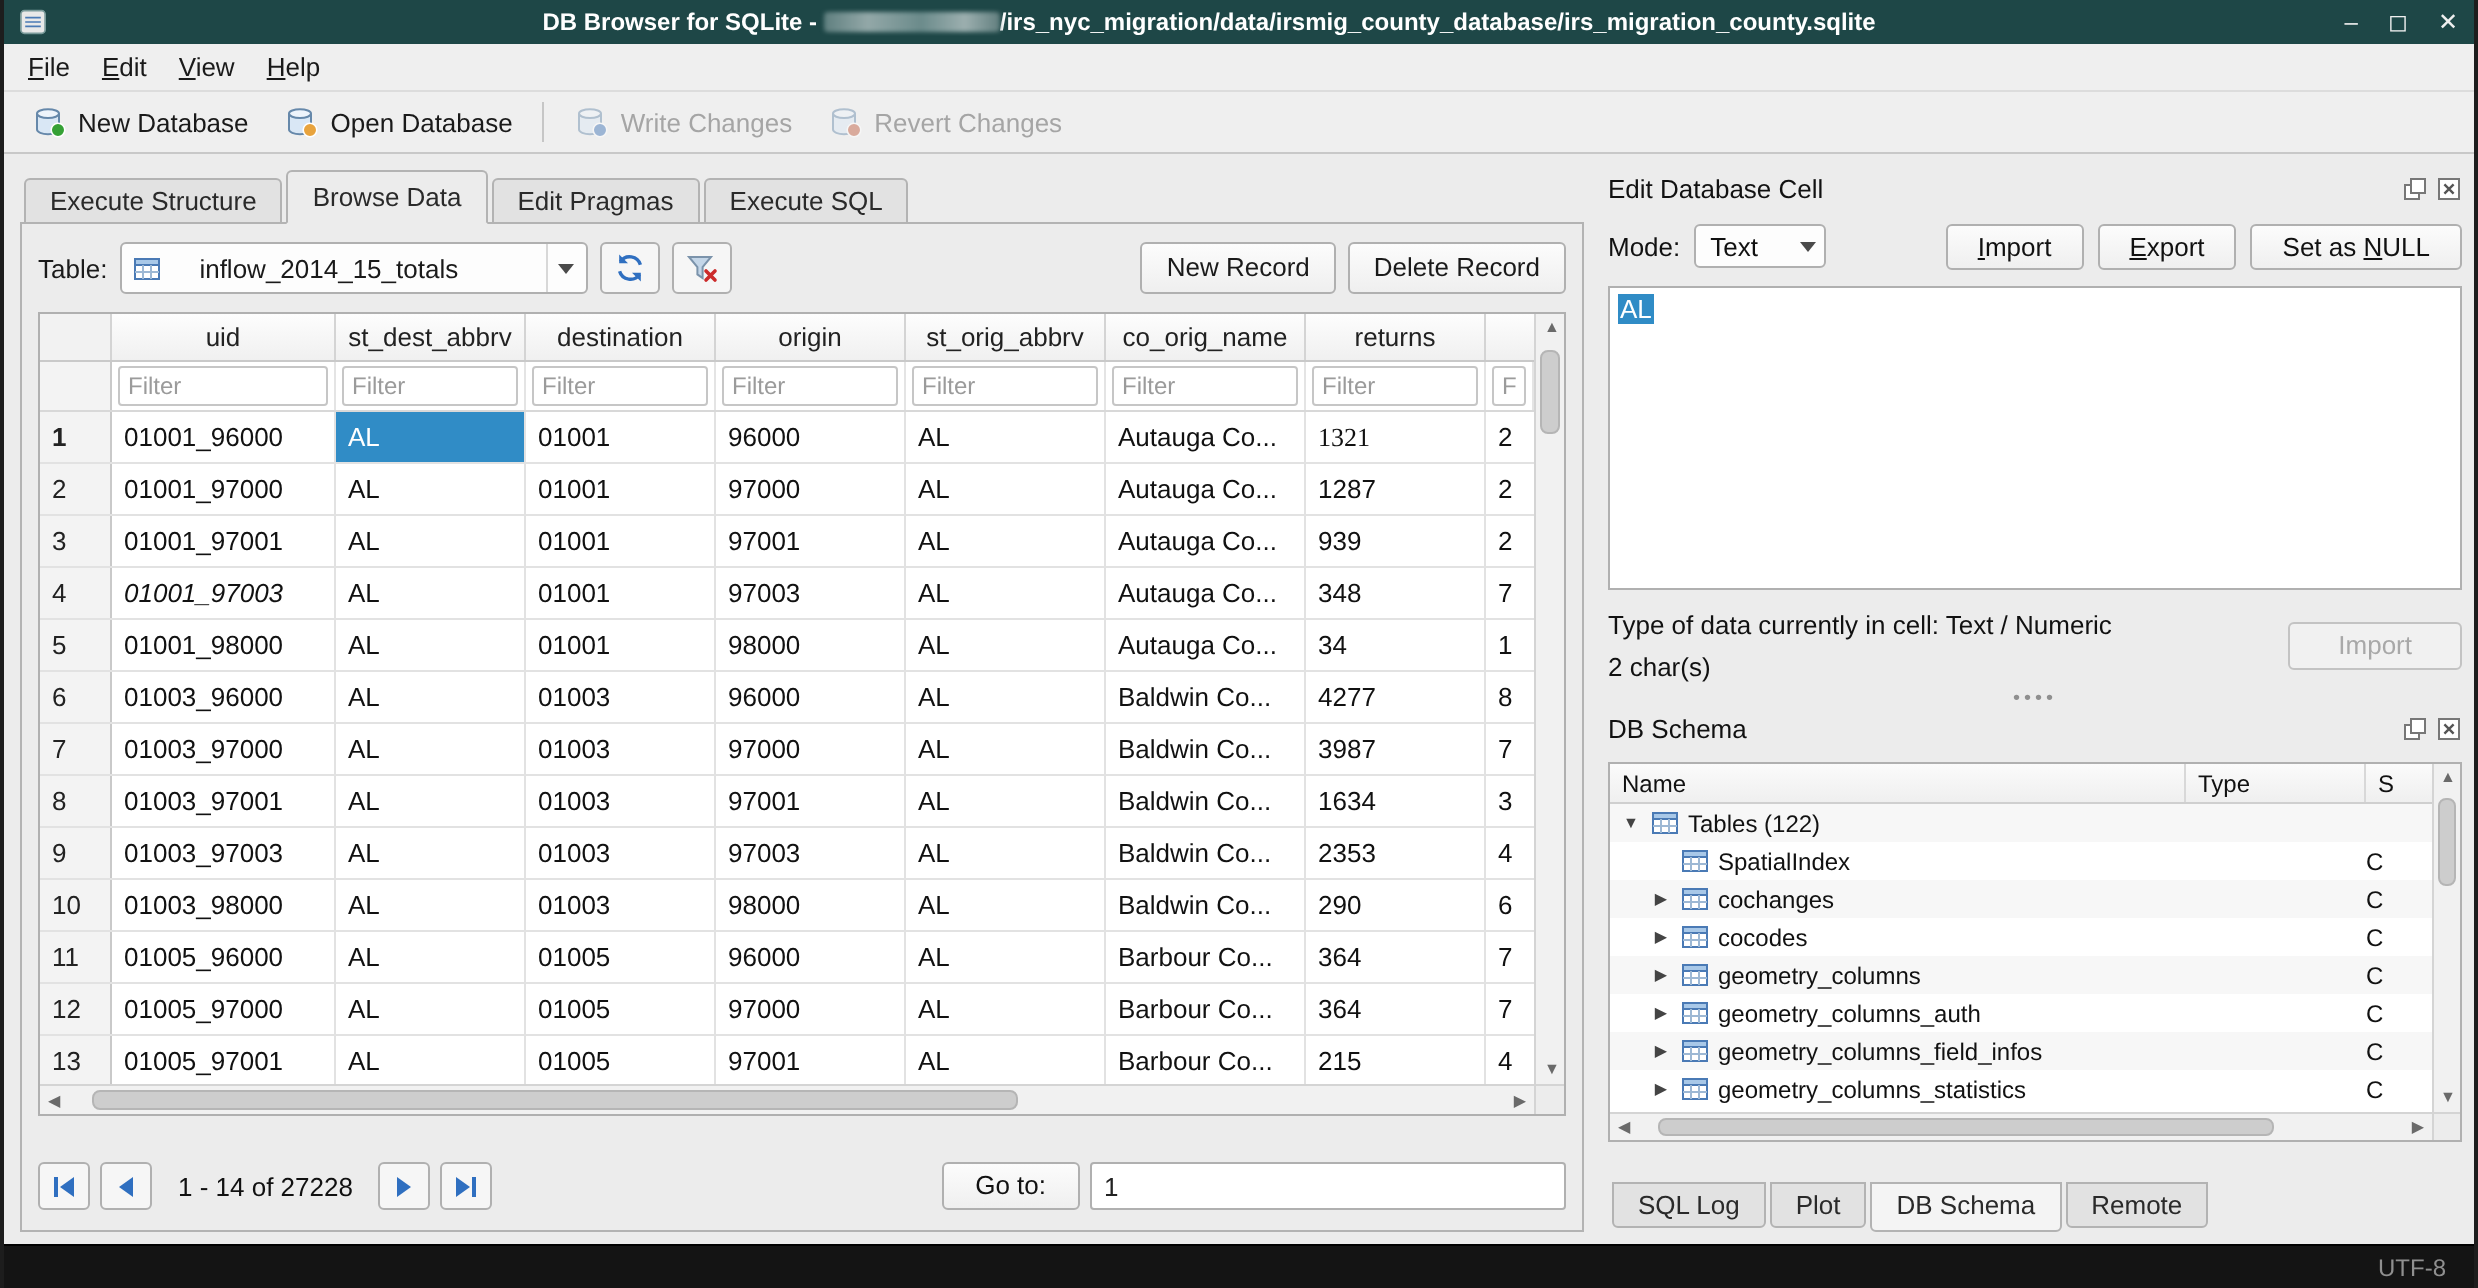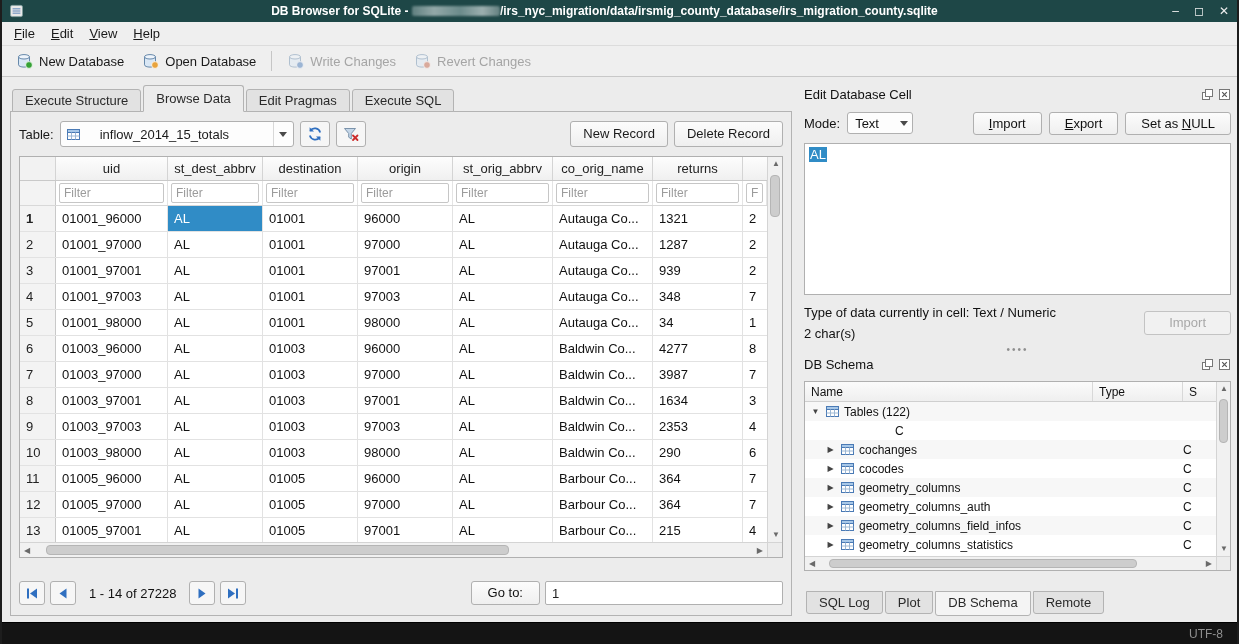--- a/index.html
+++ b/index.html
@@ -281,21 +281,21 @@
               </div>
             <div>
                 <div class="grid-row">
                   <div class="cell rownum current" style="width: 36px;">1</div>
                   <div class="cell" style="width: 112px;">01001_96000</div>
                   <div class="cell selected" style="width: 95px;">AL</div>
                   <div class="cell" style="width: 95px;">01001</div>
                   <div class="cell" style="width: 95px;">96000</div>
                   <div class="cell" style="width: 100px;">AL</div>
                   <div class="cell" style="width: 100px;">Autauga Co...</div>
-                  <div class="cell" style="width: 90px;">1321</div>
+                  <div class="cell" style="width: 90px; font-family: Liberation Serif, serif;">1321</div>
                   <div class="cell" style="flex: 1 1 0%; border-right: none;">2</div>
                 </div>
                 <div class="grid-row">
                   <div class="cell rownum" style="width: 36px;">2</div>
                   <div class="cell" style="width: 112px;">01001_97000</div>
                   <div class="cell" style="width: 95px;">AL</div>
                   <div class="cell" style="width: 95px;">01001</div>
                   <div class="cell" style="width: 95px;">97000</div>
                   <div class="cell" style="width: 100px;">AL</div>
                   <div class="cell" style="width: 100px;">Autauga Co...</div>
@@ -308,21 +308,21 @@
                   <div class="cell" style="width: 95px;">AL</div>
                   <div class="cell" style="width: 95px;">01001</div>
                   <div class="cell" style="width: 95px;">97001</div>
                   <div class="cell" style="width: 100px;">AL</div>
                   <div class="cell" style="width: 100px;">Autauga Co...</div>
                   <div class="cell" style="width: 90px;">939</div>
                   <div class="cell" style="flex: 1 1 0%; border-right: none;">2</div>
                 </div>
                 <div class="grid-row">
                   <div class="cell rownum" style="width: 36px;">4</div>
-                  <div class="cell" style="width: 112px;">01001_97003</div>
+                  <div class="cell" style="width: 112px; font-style: italic;">01001_97003</div>
                   <div class="cell" style="width: 95px;">AL</div>
                   <div class="cell" style="width: 95px;">01001</div>
                   <div class="cell" style="width: 95px;">97003</div>
                   <div class="cell" style="width: 100px;">AL</div>
                   <div class="cell" style="width: 100px;">Autauga Co...</div>
                   <div class="cell" style="width: 90px;">348</div>
                   <div class="cell" style="flex: 1 1 0%; border-right: none;">7</div>
                 </div>
                 <div class="grid-row">
                   <div class="cell rownum" style="width: 36px;">5</div>
@@ -562,20 +562,33 @@
                       <line x1="8.5" y1="3.5" x2="8.5" y2="10.5" stroke="#9db8d4"></line>
                       <line x1="0.5" y1="7" x2="12.5" y2="7" stroke="#9db8d4"></line>
                     </svg>
                   </span>
                   <span class="tree-label">Tables (122)</span>
                 </div>
                 <div class="tr-type"></div>
                 <div class="tr-schema"></div>
               </div>
               <div class="tree-row">
+                <div class="tr-name" style="padding-left: 20px;">
+                  <span class="tree-arrow"></span>
+                  <span class="tree-ic">
+                    <svg width="13" height="11" viewBox="0 0 13 11">
+                      <rect x="0.5" y="0.5" width="12" height="10" fill="#fff" stroke="#4a7ab5"></rect>
+                      <rect x="0.5" y="0.5" width="12" height="3" fill="#a8c8e8" stroke="#4a7ab5"></rect>
+                      <line x1="4.5" y1="3.5" x2="4.5" y2="10.5" stroke="#9db8d4"></line>
+                      <line x1="8.5" y1="3.5" x2="8.5" y2="10.5" stroke="#9db8d4"></line>
+                      <line x1="0.5" y1="7" x2="12.5" y2="7" stroke="#9db8d4"></line>
+                    </svg>
+                  </span>
+                  <span class="tree-label">SpatialIndex</span>
+                </div>
                 <div class="tr-type"></div>
                 <div class="tr-schema">C</div>
               </div>
               <div class="tree-row">
                 <div class="tr-name" style="padding-left: 20px;">
                   <span class="tree-arrow">▶</span>
                   <span class="tree-ic">
                     <svg width="13" height="11" viewBox="0 0 13 11">
                       <rect x="0.5" y="0.5" width="12" height="10" fill="#fff" stroke="#4a7ab5"></rect>
                       <rect x="0.5" y="0.5" width="12" height="3" fill="#a8c8e8" stroke="#4a7ab5"></rect>

